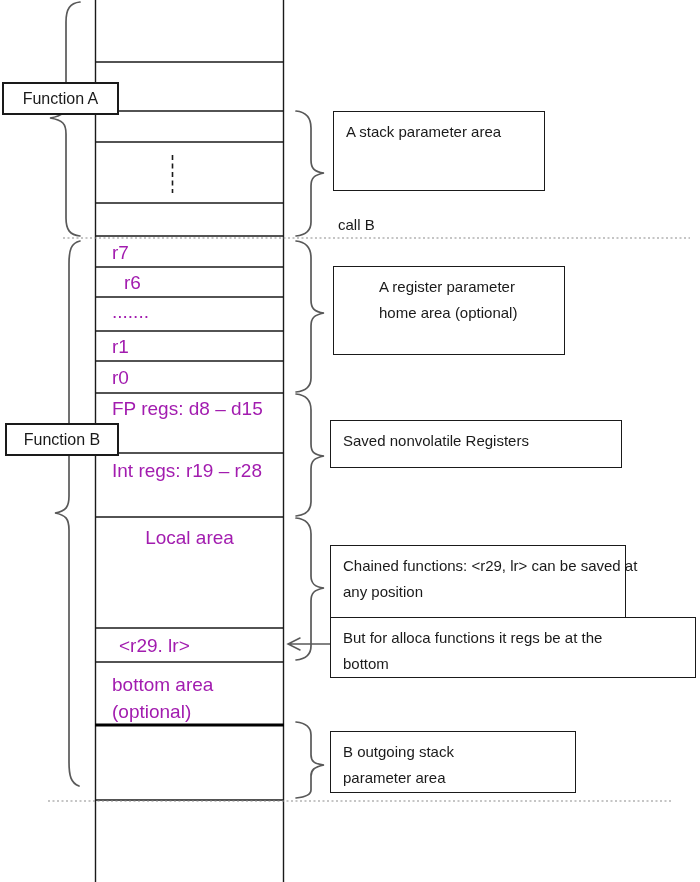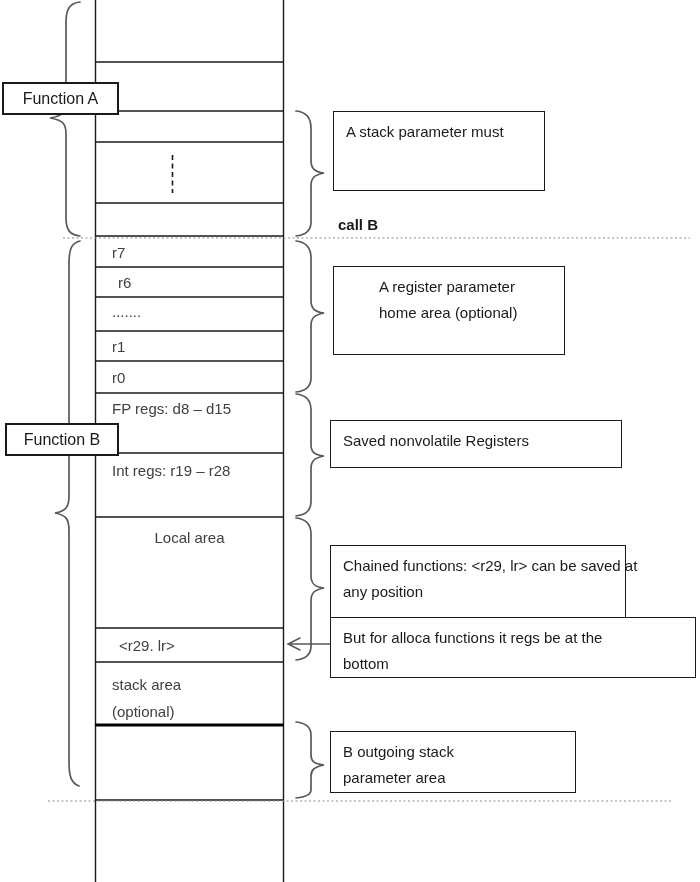--- a/index.html
+++ b/index.html
@@ -2,21 +2,21 @@
 <html><head>
 <meta charset="utf-8">
 <style>
   html,body{margin:0;padding:0;background:#fff;}
   #canvas{
     position:relative;width:700px;height:882px;background:#fff;overflow:hidden;
     font-family:"Liberation Sans",sans-serif;color:#1a1a1a;
   }
   #lines{position:absolute;left:0;top:0;width:700px;height:882px;}
   .cell-label{
-    position:absolute;font-size:15px;line-height:18px;white-space:nowrap;color:#404040;
+    position:absolute;font-size:19px;line-height:18px;white-space:nowrap;color:#a21caf;
   }
   .fn-box{
     position:absolute;background:#fff;border:2px solid #1a1a1a;
     font-size:16px;display:flex;align-items:center;justify-content:center;
     white-space:nowrap;color:#1a1a1a;
   }
   .ann-box{
     position:absolute;background:#fff;border:1.5px solid #1a1a1a;
     font-size:15px;line-height:26px;padding:7px 0 0 12px;box-sizing:border-box;
     color:#1a1a1a;
@@ -74,38 +74,38 @@
       <path d="M 296 518 C 306 519 311 524 311 534 L 311 576 C 311 583 314 587 324 588 C 314 590 311 593 311 601 L 311 646 C 311 655 306 659 296 660"></path>
       <path d="M 296 722 C 306 723 311 727 311 735 L 311 755 C 311 761 314 764 324 765 C 314 767 311 770 311 776 L 311 790 C 311 795 306 797 296 798"></path>
     </g>
 
     <path d="M 330 644 L 288 644 M 300 638 L 288 644 L 300 650" stroke="#595959" stroke-width="1.5" fill="none" stroke-linecap="round"></path>
   </svg>
 
   <div class="fn-box" style="left:2px;top:82px;width:113px;height:29px;">Function A</div>
   <div class="fn-box" style="left:5px;top:423px;width:110px;height:29px;">Function B</div>
 
-  <div class="call-label" style="left:338px;top:216px;font-weight:bold;">call B</div>
+  <div class="call-label" style="left:338px;top:216px;">call B</div>
 
   <div class="cell-label" style="left:112px;top:244px;">r7</div>
-  <div class="cell-label" style="left:118px;top:274px;">r6</div>
+  <div class="cell-label" style="left:124px;top:274px;">r6</div>
   <div class="cell-label" style="left:112px;top:303px;">.......</div>
   <div class="cell-label" style="left:112px;top:338px;">r1</div>
   <div class="cell-label" style="left:112px;top:369px;text-align:right;">r0</div>
   <div class="cell-label" style="left:112px;top:400px;">FP regs: d8 – d15</div>
   <div class="cell-label" style="left:112px;top:462px;">Int regs: r19 – r28</div>
   <div class="cell-label" style="left:96px;top:529px;width:187px;text-align:center;">Local area</div>
   <div class="cell-label" style="left:119px;top:637px;">&lt;r29. lr&gt;</div>
   <div class="cell-label" style="left:112px;top:671px;line-height:27px;">
-    <span class="ann-line">stack area</span>
+    <span class="ann-line">bottom area</span>
     <span class="ann-line">(optional)</span>
   </div>
 
   <div class="ann-box" style="left:333px;top:111px;width:212px;height:80px;">
-    <span class="ann-line">A stack parameter must</span>
+    <span class="ann-line">A stack parameter area</span>
   </div>
 
   <div class="ann-box" style="left:333px;top:266px;width:232px;height:89px;padding-left:45px;">
     <span class="ann-line">A register parameter</span>
     <span class="ann-line">home area (optional)</span>
   </div>
 
   <div class="ann-box" style="left:330px;top:420px;width:292px;height:48px;">
     <span class="ann-line">Saved nonvolatile Registers</span>
   </div>

